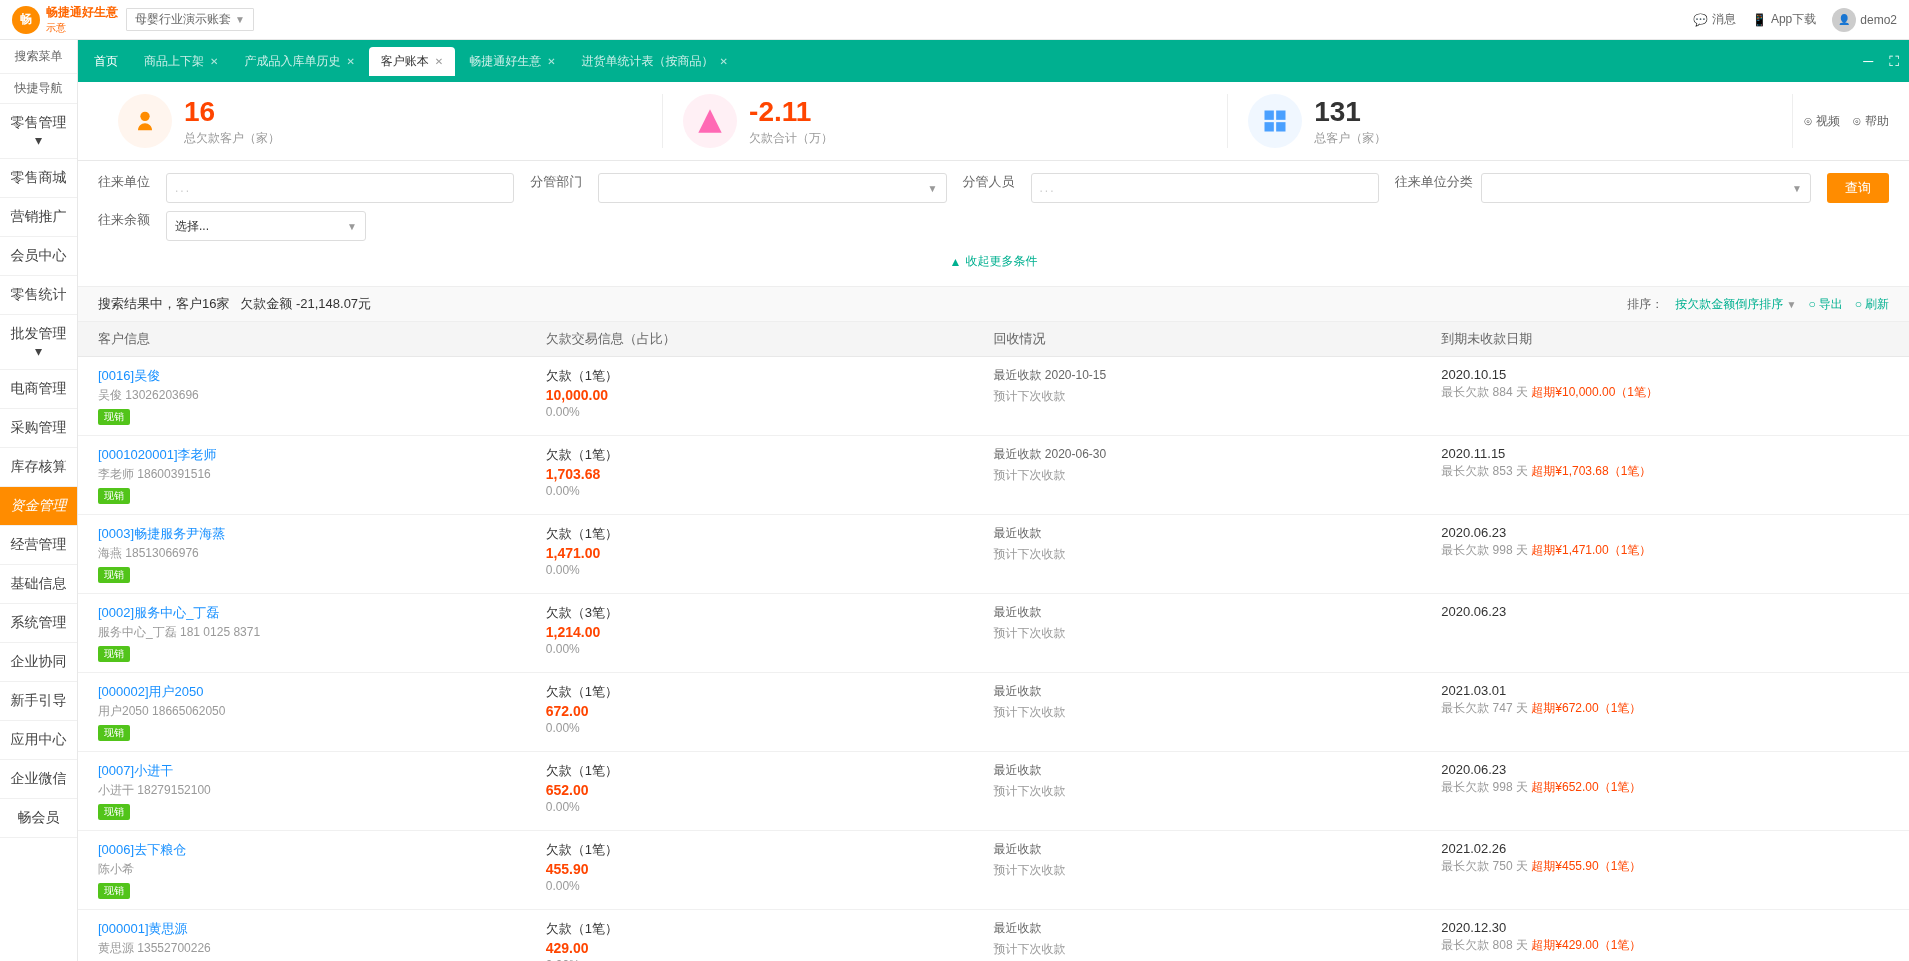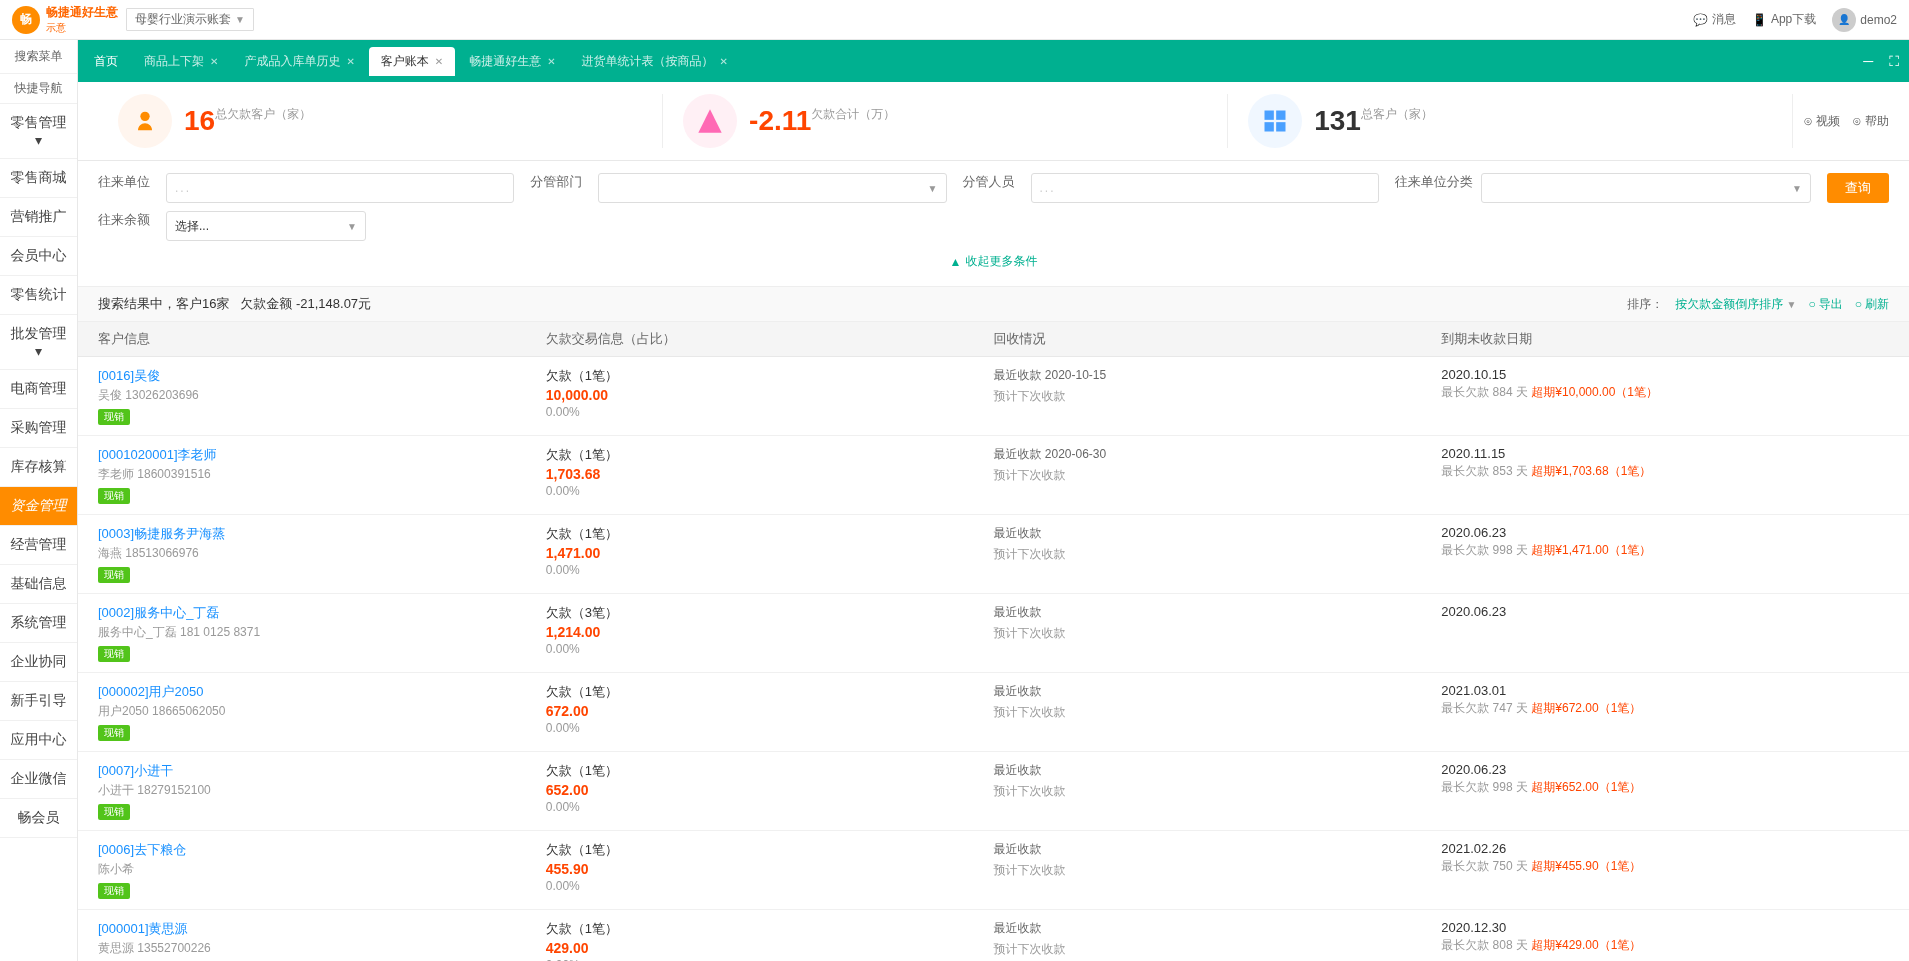--- a/index.html
+++ b/index.html
@@ -53,21 +53,21 @@
     .stats-bar {
       display: flex; background: #fff; border-bottom: 1px solid #e8e8e8;
       padding: 12px 20px; gap: 0; align-items: center;
     }
     .stat-item { display: flex; align-items: center; gap: 12px; flex: 1; padding: 0 20px; border-right: 1px solid #eee; }
     .stat-item:last-child { border-right: none; }
     .stat-icon { width: 54px; height: 54px; border-radius: 50%; display: flex; align-items: center; justify-content: center; font-size: 22px; }
     .stat-icon.orange-light { background: #fff5ee; color: #ff8c00; }
     .stat-icon.pink-light { background: #fff0f5; color: #ff69b4; }
     .stat-icon.blue-light { background: #f0f7ff; color: #4aa0ff; }
-    .stat-info { display: flex; flex-direction: row; }
+    .stat-info { display: flex; flex-direction: column; }
     .stat-number { font-size: 28px; font-weight: bold; color: #ff4500; line-height: 1.2; }
     .stat-number.negative { color: #ff4500; }
     .stat-number.dark { color: #333; }
     .stat-label { font-size: 12px; color: #999; margin-top: 2px; }
     .stats-bar-actions { display: flex; gap: 12px; align-items: center; margin-left: 10px; font-size: 12px; color: #666; }
 
     
     .filter-area { background: #fff; padding: 12px 20px; border-bottom: 1px solid #eee; }
     .filter-row { display: flex; align-items: center; gap: 16px; margin-bottom: 8px; }
     .filter-item { display: flex; gap: 8px; flex: 1; }

